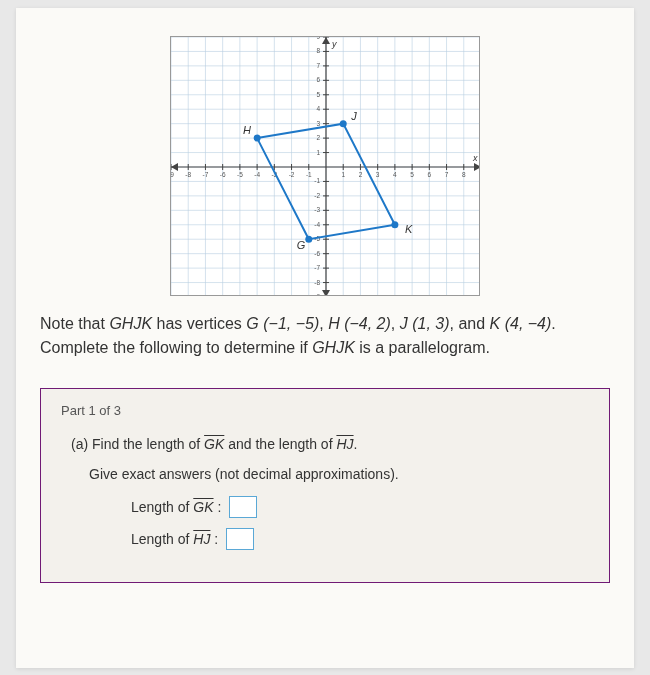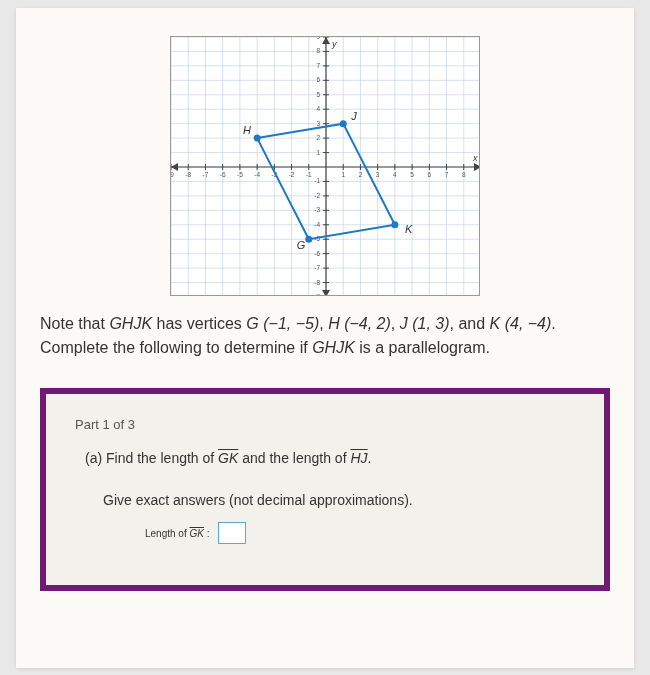--- a/index.html
+++ b/index.html
@@ -34,45 +34,45 @@
     }
     .note {
       font-size: 16px;
       color: #333;
       line-height: 1.5;
       margin-bottom: 28px;
     }
     .note .italic { font-style: italic; }
     .part-box {
       background: #f3f1ec;
-      border: 6px solid #701a75;
-      padding: 11px;
+      border: 1px solid #701a75;
+      padding: 2px;
     }
     .part-header {
       font-size: 13px;
       color: #555;
       padding: 12px 18px 18px 18px;
     }
     .part-body {
       padding: 0 28px 20px 28px;
     }
     .question {
       font-size: 14px;
       color: #333;
-      margin-bottom: 26px;
+      margin-bottom: 14px;
     }
     .question .overline { text-decoration: overline; font-style: italic; }
     .instr {
       font-size: 14px;
       color: #333;
       margin-bottom: 14px;
       margin-left: 18px;
     }
     .answer-row {
-      font-size: 10px;
+      font-size: 14px;
       color: #333;
       margin: 10px 0 10px 60px;
       display: flex;
       align-items: center;
       gap: 8px;
       text-align: center;
     }
     .answer-row .overline { text-decoration: overline; font-style: italic; }
     .answer-input {
       width: 28px;
@@ -227,15 +227,19 @@
     <div class="part-header">Part 1 of 3</div>
     <div class="part-body">
       <div class="question">
         <span>(a)</span><span>  Find the length of </span><span class="overline">GK</span><span> and the length of </span><span class="overline">HJ</span><span>.</span>
       </div>
       <div class="instr">Give exact answers (not decimal approximations).</div>
       <div class="answer-row">
         <span><span>Length of </span><span class="overline">GK</span><span> :</span></span>
         <span class="answer-input"></span>
       </div>
+      <div class="answer-row">
+        <span><span>Length of </span><span class="overline">HJ</span><span> :</span></span>
+        <span class="answer-input"></span>
+      </div>
     </div>
   </div>
 </div>
 
 </body></html>

